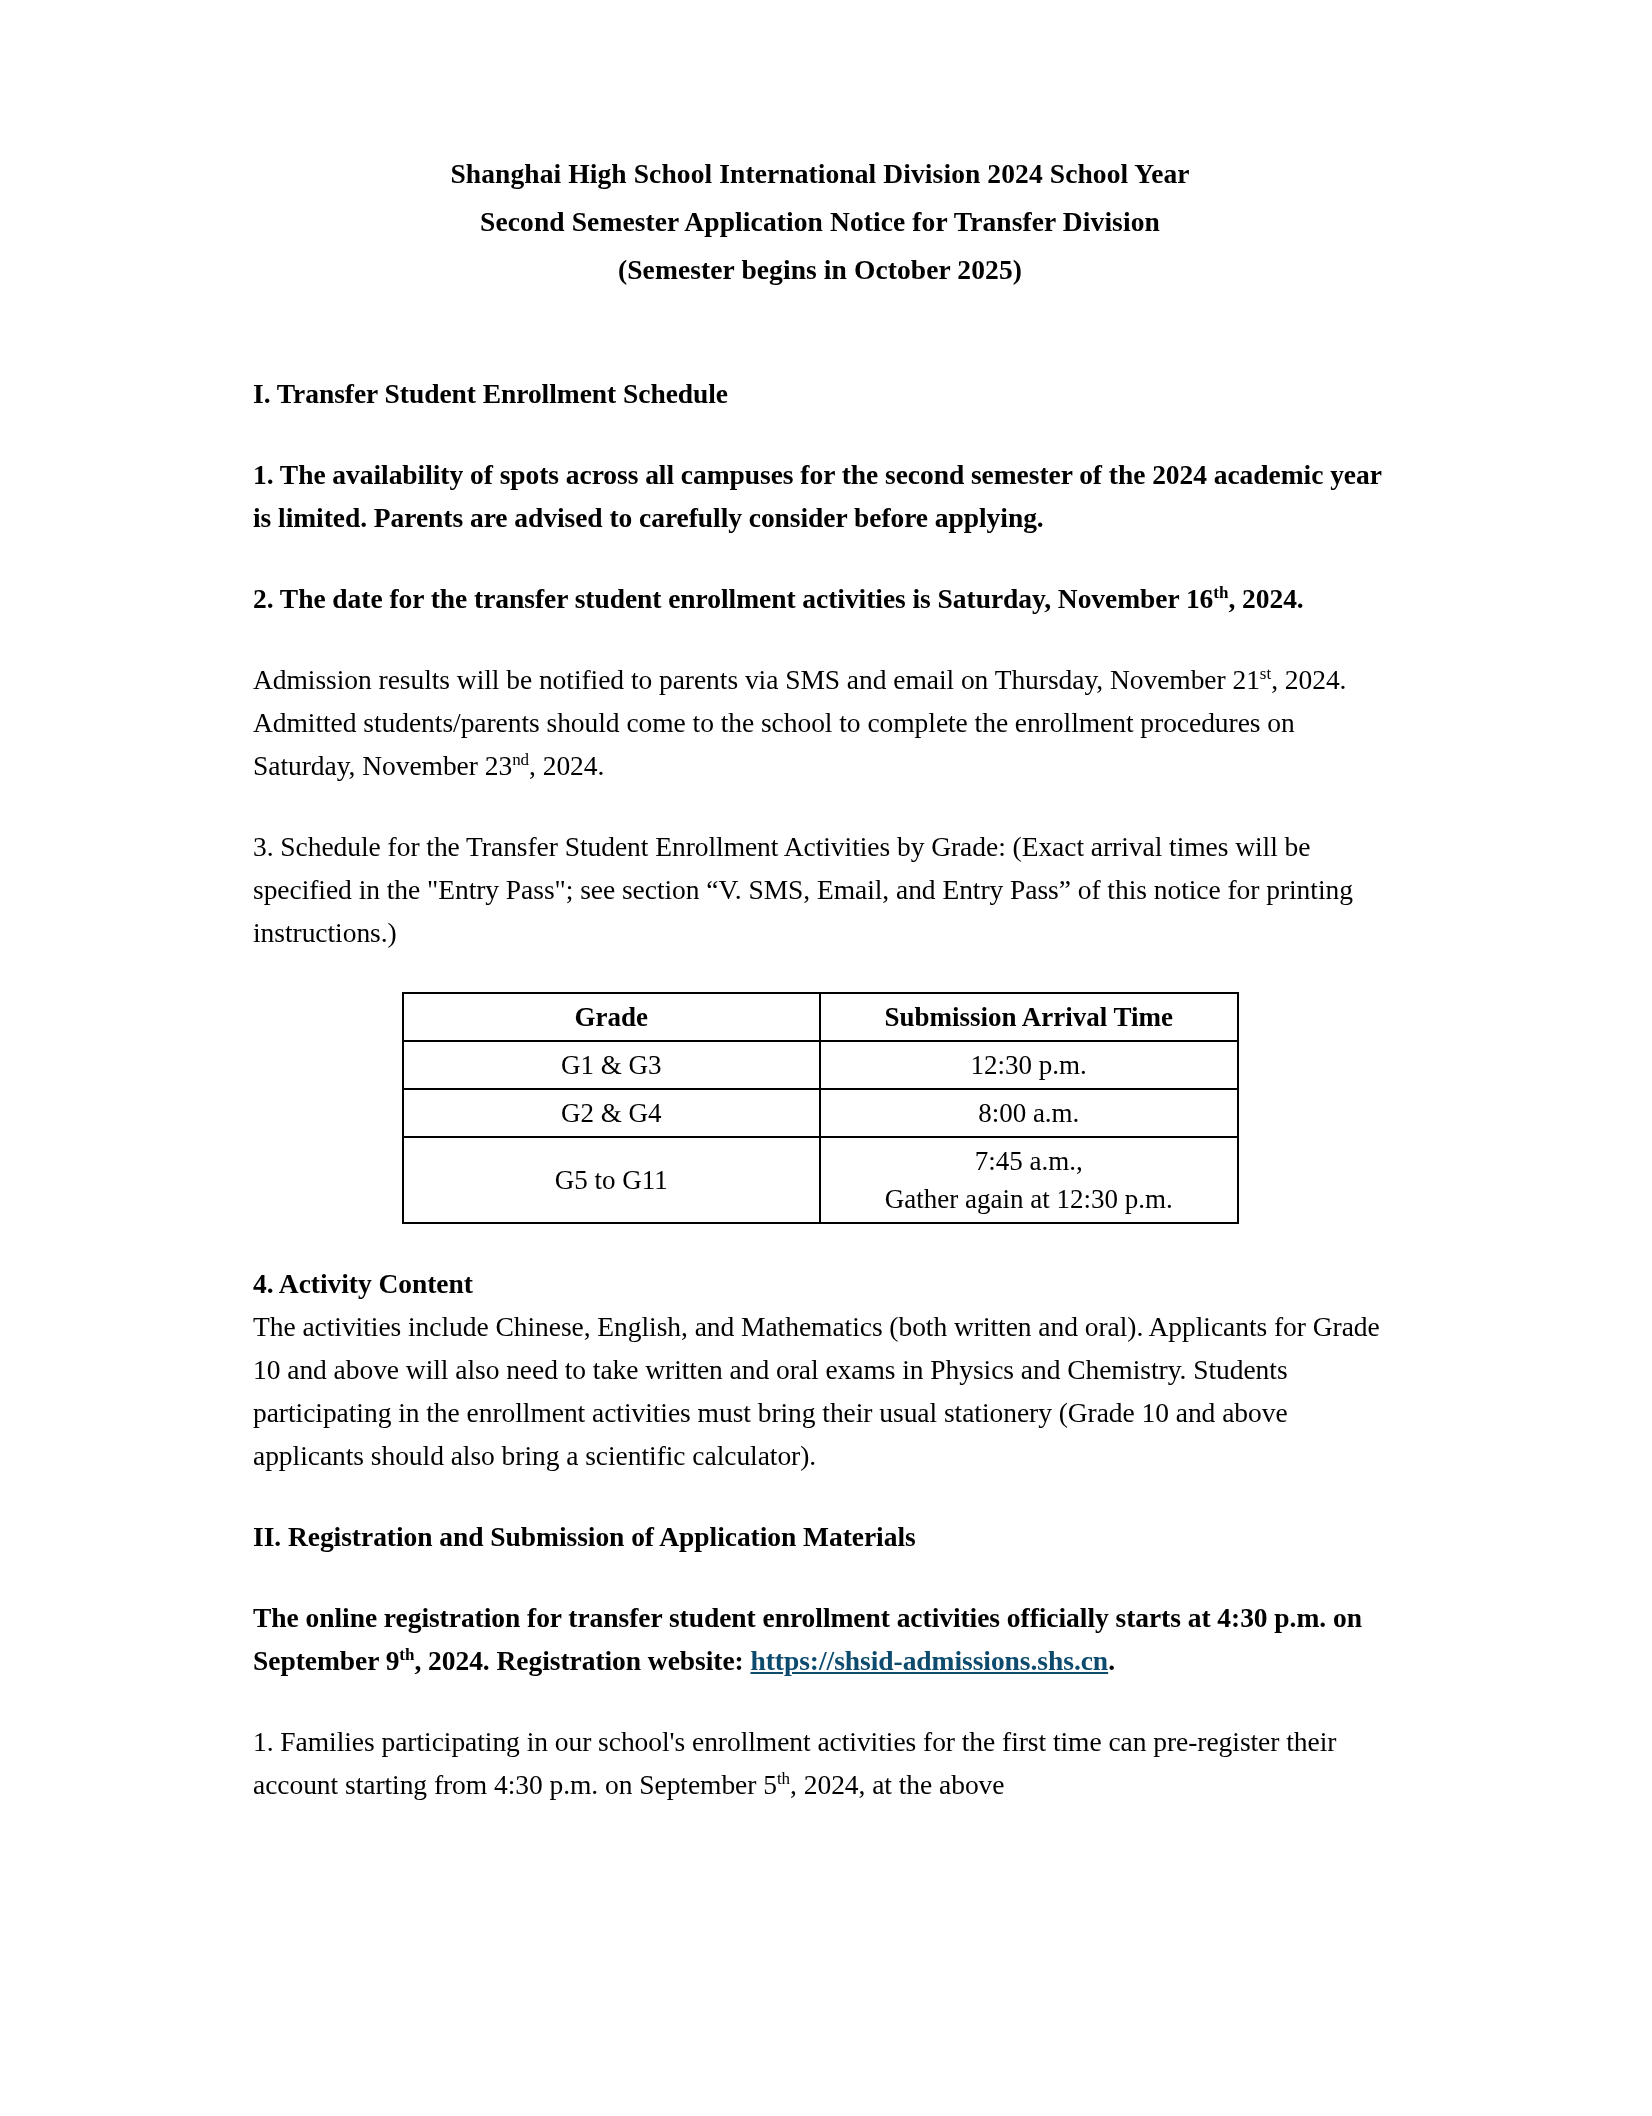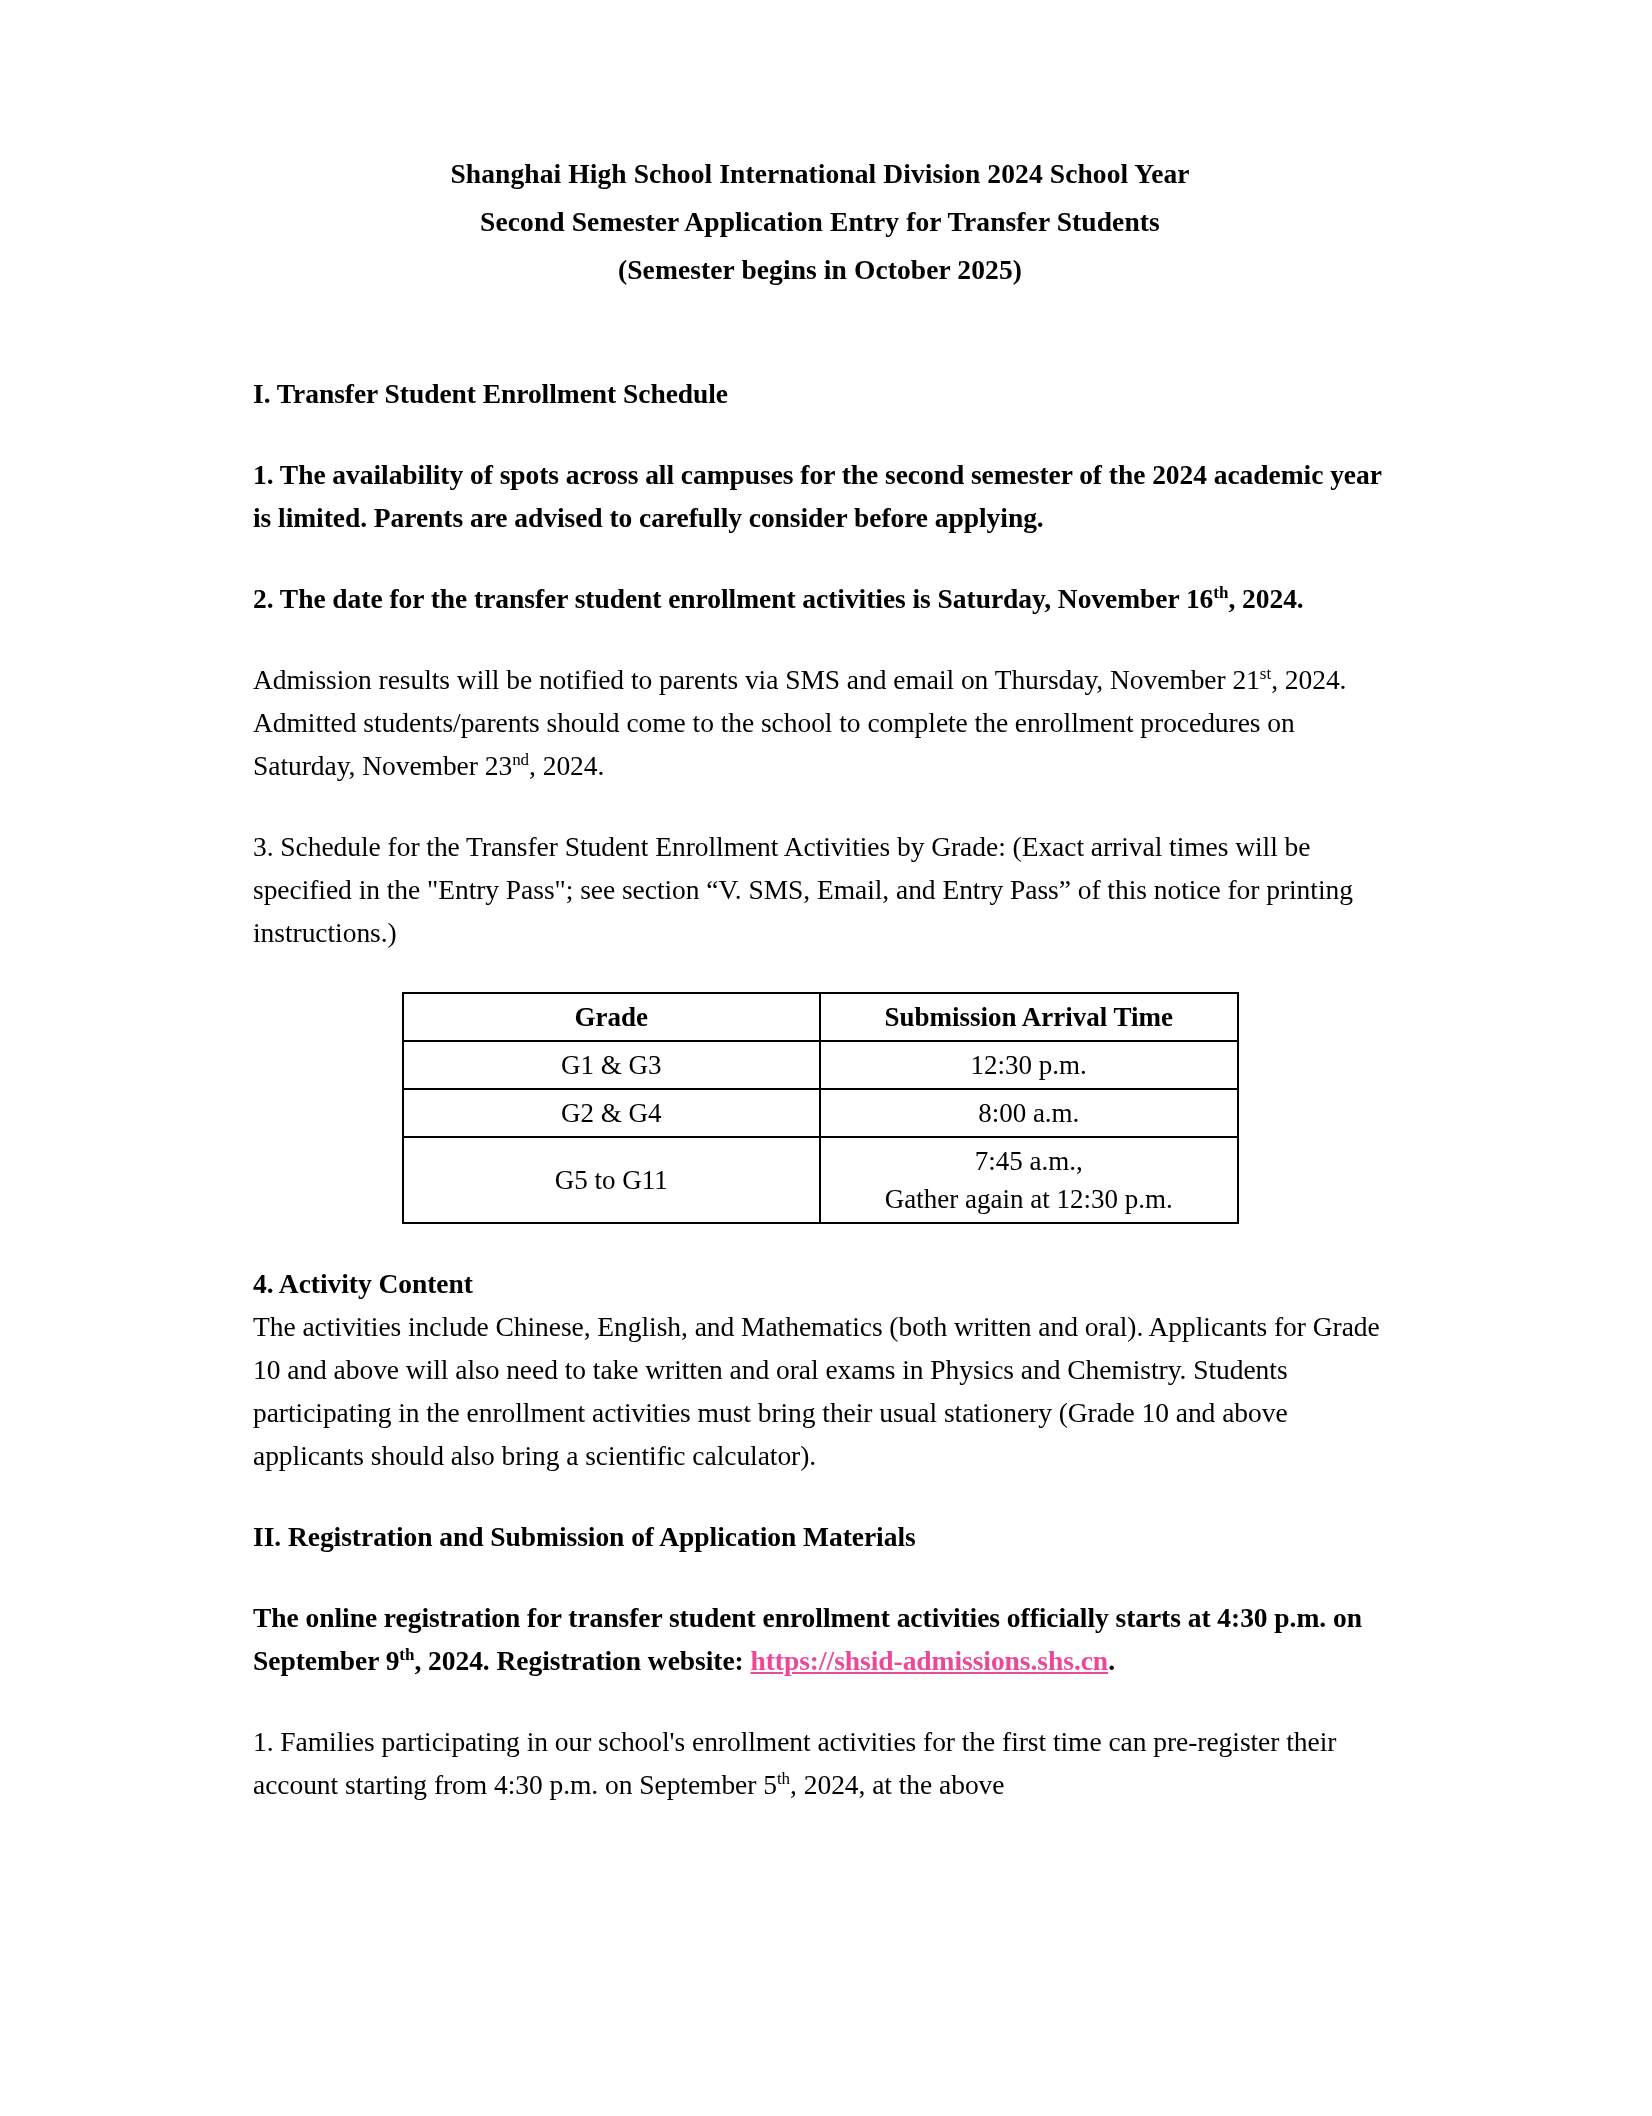--- a/index.html
+++ b/index.html
@@ -47,21 +47,21 @@
   .spacer-lg { height: 40px; }
   .spacer-md { height: 38px; }
 
   sup {
     font-size: 0.62em;
     vertical-align: super;
     line-height: 0;
   }
 
   a.doclink, .doclink {
-    color: #ec4899;
+    color: #0c4a6e;
     text-decoration: underline;
     font-weight: bold;
   }
 
   table.grade-table {
     border-collapse: collapse;
     margin: 0 auto;
     width: 837px;
     table-layout: fixed;
   }
@@ -84,21 +84,21 @@
   .tbl-wrap { padding-left: 0px; }
   .two-line { line-height: 37px; }
 </style>
 </head>
 <body>
 
 <div class="page">
 
   <div class="doc-title">
     <span class="title-line">Shanghai High School International Division 2024 School Year</span>
-    <span class="title-line">Second Semester Application Entry for Transfer Students</span>
+    <span class="title-line">Second Semester Application Notice for Transfer Division</span>
     <span class="title-line">(Semester begins in October 2025)</span>
   </div>
 
   <div class="spacer-lg"></div>
 
 
   <div class="spacer-md"></div>
 
   <p class="body-para bold">I. Transfer Student Enrollment Schedule</p>
 

